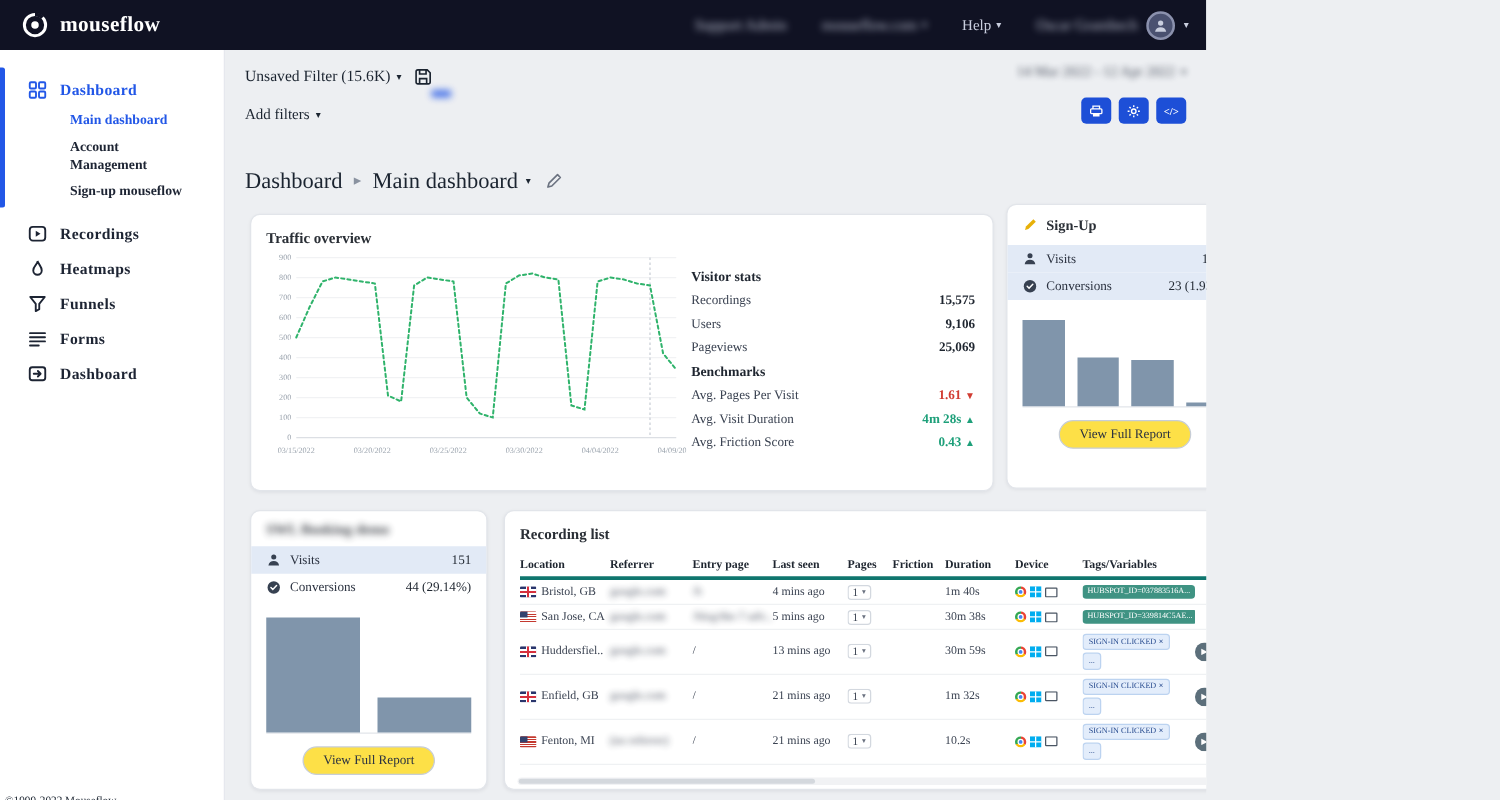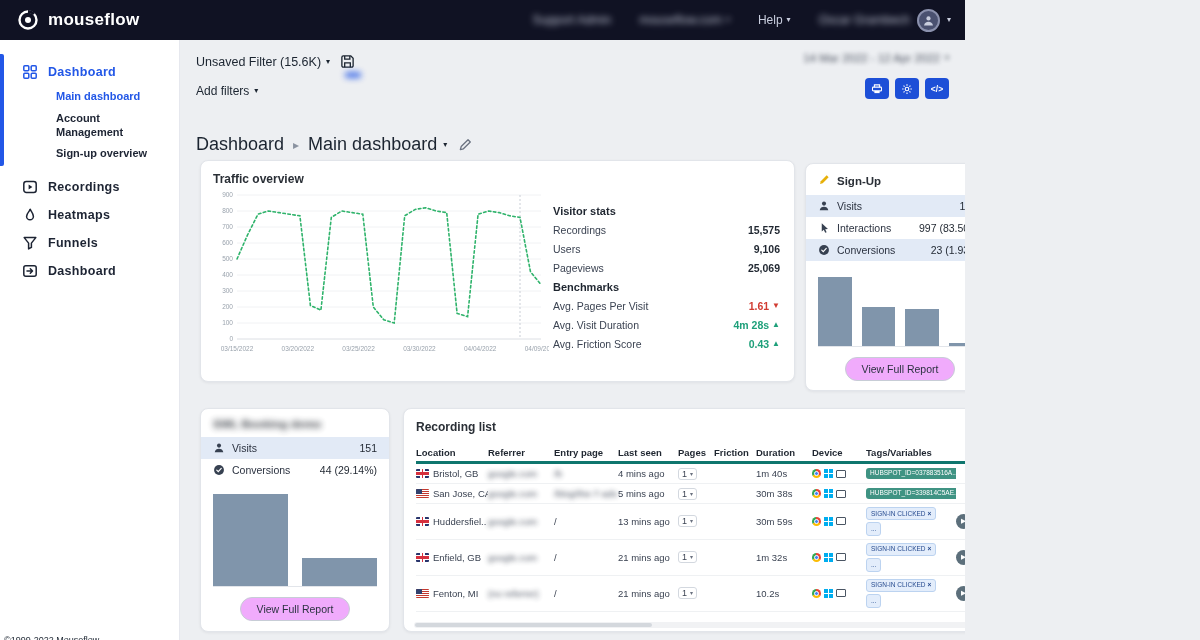--- a/index.html
+++ b/index.html
@@ -1,18 +1,18 @@
 <!DOCTYPE html>
 <html><head>
 <meta charset="utf-8">
 <style>
   * { margin:0; padding:0; box-sizing:border-box; }
   html,body { width:1200px; height:640px; }
   body { font-family:"Liberation Sans","DejaVu Sans",sans-serif; background:#edeff2; overflow:hidden; }
-  .app { position:relative; width:965px; height:640px; overflow:hidden; }
+  .app { position:relative; width:965px; height:640px; overflow:hidden;font-family:Liberation Serif, serif; }
 
   
   .topbar { position:absolute; top:0; left:0; right:0; height:40px; background:#101223; display:flex; align-items:center; padding:0 16px; z-index:30; }
   .brand { display:flex; align-items:center; gap:8px; cursor:pointer; }
   .logo { width:24px; height:24px; display:inline-flex; }
   .brand-text { color:#fff; font-size:17px; font-weight:700; letter-spacing:.3px; }
   .topnav { position:absolute; right:14px; display:flex; align-items:center; gap:28px; }
   .topnav-item { color:#c9cede; font-size:12px; cursor:pointer; display:inline-flex; align-items:center; gap:4px; white-space:nowrap; }
   .caret { font-size:8px; line-height:1; }
   .avatar { width:23px; height:23px; border-radius:50%; background:#4a5170; border:2px solid #8b91ad; display:inline-flex; align-items:center; justify-content:center; }
@@ -45,21 +45,21 @@
   .toolbtn svg { width:12px; height:12px; }
   .breadcrumb { position:absolute; left:16px; top:94px; display:flex; align-items:center; gap:9px; font-size:18px; color:#1b2430; }
   .breadcrumb .sep { color:#8a92a0; font-size:12px; }
   .crumb { cursor:pointer; display:inline-flex; align-items:center; gap:6px; }
   .edit-ic { width:15px; height:15px; display:inline-flex; cursor:pointer; margin-left:2px; }
 
   
   .card { position:absolute; background:#fff; border:1px solid #e2e5ea; border-radius:8px; box-shadow:0 1px 3px rgba(16,24,40,.06); }
   .card h3 { font-size:12px; font-weight:700; color:#2a2f36; padding:11px 12px 6px; }
 
-  .traffic-card { left:20px; top:120px; width:595px; height:222px; }
+  .traffic-card { left:20px; top:131px; width:595px; height:222px; }
   .chart-wrap { position:absolute; left:8px; top:26px; width:340px; height:186px; }
   .t-stats { position:absolute; left:352px; right:14px; top:40px; }
   .stats-h { font-size:11px; font-weight:700; color:#1f2630; height:19px; display:flex; align-items:center; }
   .stat-row { display:flex; justify-content:space-between; align-items:center; height:19px; font-size:10.5px; color:#3b4352; }
   .stat-val { font-weight:700; color:#1f2630; display:inline-flex; align-items:center; gap:3px; }
   .trend-down { color:#d13c32; }
   .trend-up { color:#1ea07a; }
   .arr { font-size:8px; }
 
   .signup-card { left:625px; top:123px; width:190px; height:228px; }
@@ -68,21 +68,21 @@
   .card-head svg { width:13px; height:13px; }
   .mini-row { display:flex; align-items:center; gap:7px; padding:0 12px; height:22px; font-size:10.5px; color:#2b3240; }
   .mini-row.hl { background:#e2eaf6; }
   .mini-ic { width:12px; height:12px; display:inline-flex; flex:none; }
   .mini-ic svg { width:12px; height:12px; }
   .mini-val { margin-left:auto; color:#1f2630; }
   .minibars { margin:10px 12px 0; display:flex; align-items:flex-end; gap:10px; border-bottom:1px solid #e2e5ea; }
   .signup-card .minibars { height:76px; }
   .demo-card .minibars { height:96px; gap:14px; }
   .minibars .bar { flex:1; background:#8095ab; }
-  .vfr { display:block; margin:10px auto 0; padding:5px 16px; font-size:10.5px; font-family:inherit; color:#2b3240; background:#f0abfc; border:1px solid #c7cdd6; border-radius:14px; cursor:pointer; }
+  .vfr { display:block; margin:10px auto 0; padding:5px 16px; font-size:10.5px; font-family:inherit; color:#2b3240; background:#fde047; border:1px solid #c7cdd6; border-radius:14px; cursor:pointer; }
 
   .rec-card { left:223px; top:368px; width:590px; height:224px; overflow:hidden; }
   .rec-table { position:absolute; left:12px; right:14px; top:34px; }
   .rec-row { display:grid; grid-template-columns:72px 66px 64px 60px 36px 42px 56px 54px 1fr 22px; align-items:center; min-height:20px; border-bottom:1px solid #eff1f3; font-size:9.5px; color:#3b4352; }
   .rec-head { font-weight:700; color:#1f2630; border-bottom:3px solid #0f766e; min-height:21px; }
   .cell { overflow:hidden; white-space:nowrap; padding-right:4px; }
   .cell.loc { display:flex; gap:4px; align-items:center; }
   .flag { display:inline-block; width:13px; height:9px; border-radius:1px; flex:none; position:relative; overflow:hidden; }
   .flag-gb { background-color:#29356c;
     background-image:
@@ -158,21 +158,21 @@
             <rect x="1.8" y="1.8" width="5" height="5" rx="1"></rect>
             <rect x="9.2" y="1.8" width="5" height="5" rx="1"></rect>
             <rect x="1.8" y="9.2" width="5" height="5" rx="1"></rect>
             <rect x="9.2" y="9.2" width="5" height="5" rx="1"></rect>
           </svg>
       </span>
       <span>Dashboard</span>
     </div>
     <div class="sub-item active">Main dashboard</div>
     <div class="sub-item">Account Management</div>
-    <div class="sub-item">Sign-up overview</div>
+    <div class="sub-item">Sign-up mouseflow</div>
     <div class="nav-group-gap"></div>
     <div class="nav-item">
       <span class="nav-icon">
         <svg viewBox="0 0 16 16" fill="none" stroke="currentColor" stroke-width="1.5">
             <rect x="1.8" y="2.5" width="12.4" height="11" rx="2.5"></rect>
             <path d="M6.6 5.6l3.8 2.4-3.8 2.4z" fill="currentColor" stroke="none"></path>
           </svg>
       </span>
       <span>Recordings</span>
     </div>
@@ -184,20 +184,28 @@
       </span>
       <span>Heatmaps</span>
     </div>
     <div class="nav-item">
       <span class="nav-icon">
         <svg viewBox="0 0 16 16" fill="none" stroke="currentColor" stroke-width="1.5">
             <path d="M2.2 2.6h11.6l-4.4 5.5v4.3l-2.8 1.5V8.1z" stroke-linejoin="round"></path>
           </svg>
       </span>
       <span>Funnels</span>
+    </div>
+    <div class="nav-item">
+      <span class="nav-icon">
+        <svg viewBox="0 0 16 16" fill="none" stroke="currentColor" stroke-width="1.5">
+            <path d="M2 3.5h12M2 6.8h12M2 10.1h12M2 13.4h7" stroke-linecap="round"></path>
+          </svg>
+      </span>
+      <span>Forms</span>
     </div>
     <div class="nav-item">
       <span class="nav-icon">
         <svg viewBox="0 0 16 16" fill="none" stroke="currentColor" stroke-width="1.5">
             <rect x="1.8" y="2.8" width="12.4" height="10.4" rx="2"></rect>
             <path d="M5 8h5M8.3 5.8L10.5 8l-2.2 2.2" stroke-linecap="round" stroke-linejoin="round"></path>
           </svg>
       </span>
       <span>Dashboard</span>
     </div>
@@ -343,29 +351,20 @@
       <div class="mini-row hl">
         <span class="mini-ic">
             <svg viewBox="0 0 16 16">
               <circle cx="8" cy="4.8" r="2.7" fill="#374151"></circle>
               <path d="M2.3 13.8c.4-3.2 2.9-4.7 5.7-4.7s5.3 1.5 5.7 4.7z" fill="#374151"></path>
             </svg>
           </span>
         <span>Visits</span>
         <span class="mini-val">1194</span>
       </div>
-      <div class="mini-row">
-        <span class="mini-ic">
-            <svg viewBox="0 0 16 16">
-              <path d="M5 1.5v11.2l2.7-2.3 1.9 4 1.9-.9-1.9-3.9 3.7-.4z" fill="#374151"></path>
-            </svg>
-          </span>
-        <span>Interactions</span>
-        <span class="mini-val">997 (83.50%)</span>
-      </div>
       <div class="mini-row hl">
         <span class="mini-ic">
             <svg viewBox="0 0 16 16">
               <circle cx="8" cy="8" r="6.6" fill="#374151"></circle>
               <path d="M5 8.1l2 2 4-4.2" stroke="#fff" stroke-width="1.6" fill="none" stroke-linecap="round"></path>
             </svg>
           </span>
         <span>Conversions</span>
         <span class="mini-val">23 (1.93%)</span>
       </div>

